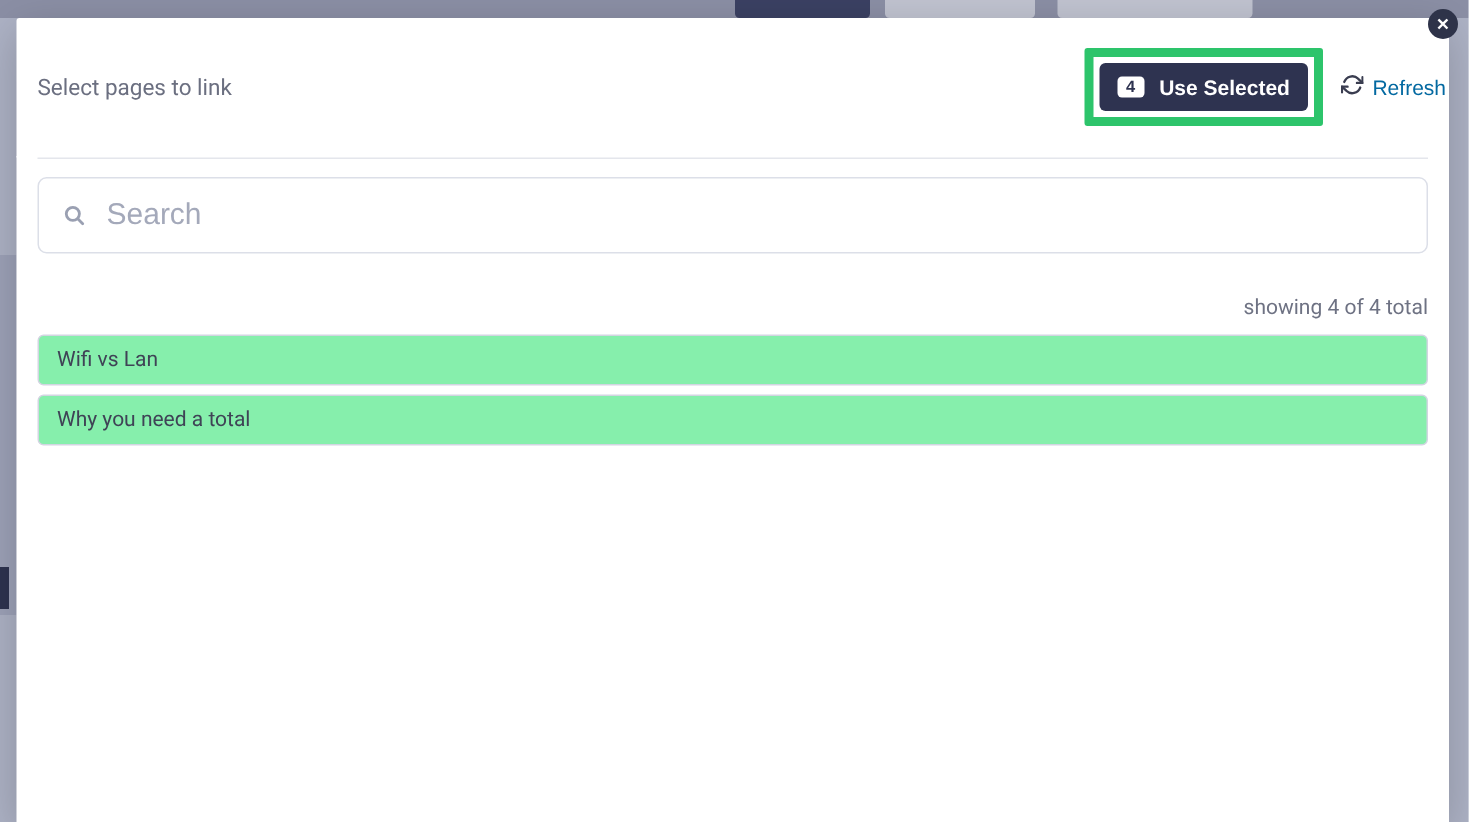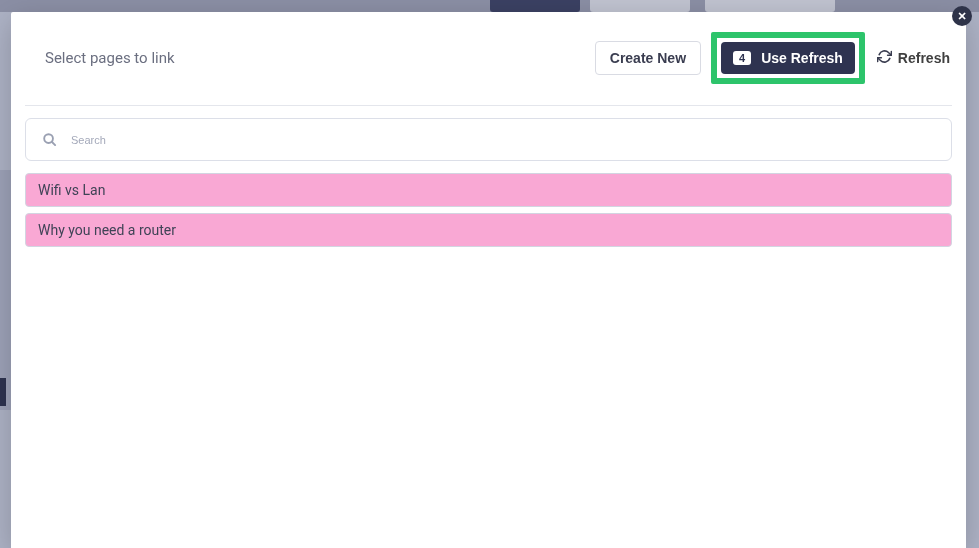--- a/index.html
+++ b/index.html
@@ -58,23 +58,22 @@
       justify-content: center;
       color: #fff;
       font-size: 11px;
       font-weight: bold;
       cursor: pointer;
       z-index: 10;
     }
     .modal-header {
       display: flex;
       align-items: center;
-      padding: 20px 14px 20px 14px;
+      padding: 20px 0 20px 14px;
       border-bottom: 1px solid #fff;
-      margin-left: 20px;
     }
     .modal-title {
       flex: 1;
       font-size: 15px;
       color: #6b6f80;
       font-weight: 400;
     }
     .header-actions {
       display: flex;
       align-items: center;
@@ -116,22 +115,22 @@
       font-weight: 700;
       padding: 1px 6px;
       border-radius: 3px;
       min-width: 16px;
       text-align: center;
     }
     .btn-refresh {
       background: transparent;
       border: none;
       font-size: 14px;
-      color: #404040;
-      font-weight: 700;
+      color: #0369a1;
+      font-weight: 400;
       display: flex;
       align-items: center;
       gap: 6px;
       cursor: pointer;
       padding: 8px 2px;
     }
     .refresh-icon svg { width: 15px; height: 15px; }
     .divider {
       height: 1px;
       background: #e4e6ec;
@@ -145,38 +144,38 @@
       align-items: center;
       padding: 13px 16px;
       gap: 14px;
     }
     .search-icon { color: #9aa0b2; display:flex; }
     .search-icon svg { width: 15px; height: 15px; }
     .search-input {
       border: none;
       outline: none;
       flex: 1;
-      font-size: 11px;
+      font-size: 20px;
       color: #737373;
     }
     .search-input::placeholder { color: #a4a9ba; }
     .count-row {
       text-align: right;
       padding: 16px 14px 10px;
       color: #6e7283;
       font-size: 14px;
     }
     .list {
       padding: 0 14px;
       display: flex;
       flex-direction: column;
       gap: 6px;
     }
     .list-item {
-      background: #f9a8d4;
+      background: #86efac;
       border: 1px solid #d2d5e1;
       border-radius: 4px;
       padding: 8px 12px;
       font-size: 14px;
       color: #3f4356;
       cursor: pointer;
     }
     .sidebar-shadow {
       position: absolute;
       left: 0;
@@ -207,25 +206,24 @@
 </div>
 
 <div class="modal">
   <div class="close-btn">
     <span>✕</span>
   </div>
 
   <div class="modal-header">
     <div class="modal-title">Select pages to link</div>
     <div class="header-actions">
-      <button class="btn-create">Create New</button>
       <div class="highlight-wrap">
         <button class="btn-use">
           <span class="badge">4</span>
-          <span>Use Refresh</span>
+          <span>Use Selected</span>
         </button>
       </div>
       <button class="btn-refresh">
         <span class="refresh-icon">
           <svg viewBox="0 0 24 24" fill="none" stroke="#3a3d50" stroke-width="2.5" stroke-linecap="round" stroke-linejoin="round">
               <polyline points="23 4 23 10 17 10"></polyline>
               <polyline points="1 20 1 14 7 14"></polyline>
               <path d="M3.51 9a9 9 0 0 1 14.85-3.36L23 10M1 14l4.64 4.36A9 9 0 0 0 20.49 15"></path>
             </svg>
         </span>
@@ -239,18 +237,19 @@
   <div class="search-wrap">
     <span class="search-icon">
       <svg viewBox="0 0 24 24" fill="none" stroke="#9aa0b2" stroke-width="3" stroke-linecap="round">
           <circle cx="10.5" cy="10.5" r="7"></circle>
           <line x1="21" y1="21" x2="16" y2="16"></line>
         </svg>
     </span>
     <input class="search-input" type="text" placeholder="Search" style="">
   </div>
 
+  <div class="count-row">showing 4 of 4 total</div>
 
   <div class="list">
     <div class="list-item">Wifi vs Lan</div>
-    <div class="list-item">Why you need a router</div>
+    <div class="list-item">Why you need a total</div>
   </div>
 </div>
 
 </body></html>

